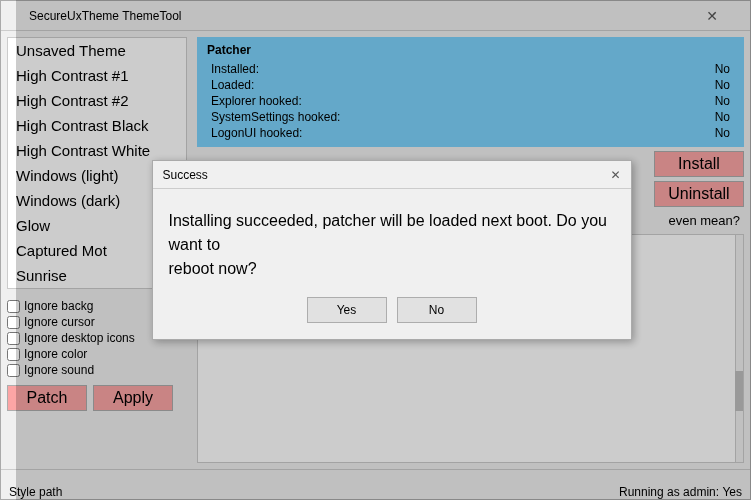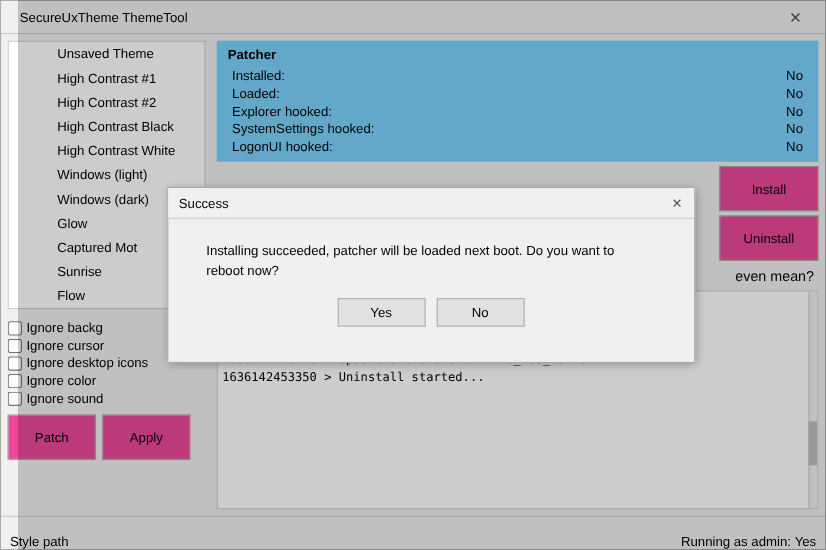--- a/index.html
+++ b/index.html
@@ -16,21 +16,21 @@
       width: 751px;
       height: 500px;
       background: #f0f0f0;
       border: 1px solid #aaa;
       display: flex;
       flex-direction: column;
     }
     .title-bar {
       background: #f0f0f0;
       border-bottom: 1px solid #ccc;
-      padding: 6px 17px;
+      padding: 6px 28px;
       display: flex;
       align-items: center;
       justify-content: space-between;
       height: 30px;
     }
     .title-bar-title {
       font-size: 12px;
       color: #000;
     }
     .title-bar-close {
@@ -52,22 +52,21 @@
       border: 1px solid #ccc;
       margin: 6px 0 6px 6px;
       overflow-y: auto;
     }
     .theme-list {
       list-style: none;
     }
     .theme-list li {
       padding: 4px 8px;
       cursor: pointer;
-      font-size: 12px;
-      margin-left: 36px;
+      font-size: 15px;
     }
     .right-panel {
       flex: 1;
       display: flex;
       flex-direction: column;
       margin: 6px 6px 6px 6px;
     }
     .patcher-section {
       background: #7dd3fc;
       padding: 6px 10px;
@@ -90,25 +89,25 @@
     }
     .buttons-row {
       display: flex;
       flex-direction: column;
       align-items: flex-end;
       padding: 4px 0;
       gap: 4px;
     }
     .btn {
       width: 90px;
-      height: 41px;
-      background: #ec4899;
+      height: 26px;
+      background: #fca5a5;
       border: 1px solid #adadad;
       cursor: pointer;
-      font-size: 12px;
+      font-size: 16px;
       font-family: 'Segoe UI', sans-serif;
     }
     .mystery-text {
       font-size: 13px;
       color: #000;
       text-align: right;
       padding: 2px 4px;
     }
     .log-area {
       flex: 1;
@@ -186,22 +185,22 @@
       font-weight: normal;
     }
     .dialog-close {
       cursor: pointer;
       font-size: 12px;
       color: #555;
       background: none;
       border: none;
     }
     .dialog-body {
-      padding: 20px 20px 16px 35px;
-      font-size: 12px;
+      padding: 20px 20px 16px 16px;
+      font-size: 16px;
       line-height: 1.5;
     }
     .dialog-buttons {
       display: flex;
       justify-content: center;
       gap: 10px;
       padding: 0 20px 16px 20px;
     }
     .dialog-btn {
       width: 80px;
@@ -248,21 +247,20 @@
         <li>Unsaved Theme</li>
             <li>High Contrast #1</li>
             <li>High Contrast #2</li>
             <li>High Contrast Black</li>
             <li>High Contrast White</li>
             <li>Windows (light)</li>
             <li>Windows (dark)</li>
             <li>Glow</li>
             <li>Captured Mot</li>
             <li>Sunrise</li>
-            <li>Flow</li>
           </ul>
       </div>
       <div class="checkboxes-area">
       <div class="checkbox-row">
             <input type="checkbox" id="cb1" style="">
             <label for="cb1">Ignore backg</label>
           </div>
           <div class="checkbox-row">
             <input type="checkbox" id="cb2" style="">
             <label for="cb2">Ignore cursor</label>

